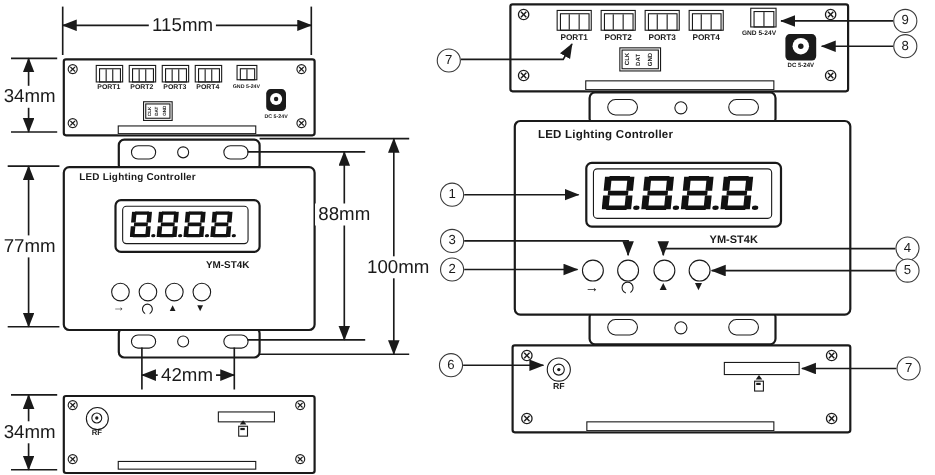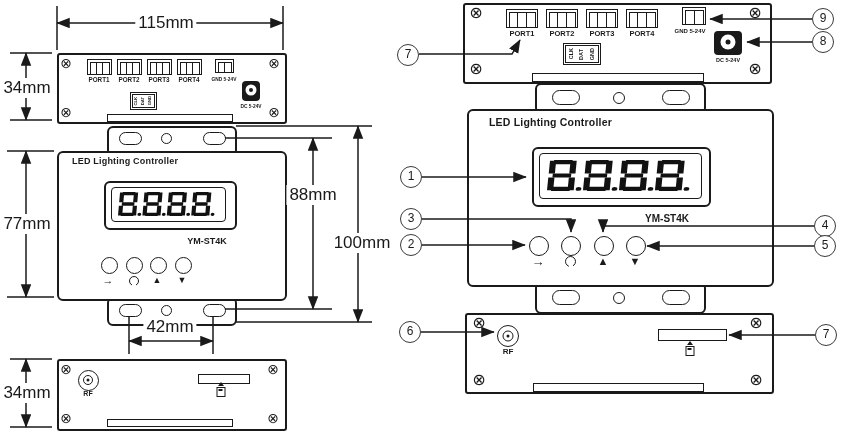--- a/index.html
+++ b/index.html
@@ -236,21 +236,21 @@
       <span class="tri"></span>
       <span class="card"></span>
     </div>
   <div class="plate" style="left:107px;top:419px;width:124px;height:6px"></div>
 
   <span class="dim" style="left:166px;top:23px">115mm</span>
   <span class="dim" style="left:27px;top:88px">34mm</span>
   <span class="dim" style="left:27px;top:224px">77mm</span>
   <span class="dim" style="left:313px;top:195px">88mm</span>
   <span class="dim" style="left:362px;top:243px">100mm</span>
-  <span class="dim" style="left:170px;top:327px">42mm</span>
+  <span class="dim" style="left:170px;top:341px">42mm</span>
   <span class="dim" style="left:27px;top:393px">34mm</span>
 
   <div class="vbox" style="left:463px;top:3px;width:305px;height:77px">
     <span class="vh">8.8.8.8.</span>
   </div>
   <span class="screw lg" style="left:476px;top:13px">⊗</span>
   <span class="screw lg" style="left:755px;top:13px">⊗</span>
   <span class="screw lg" style="left:476px;top:69px">⊗</span>
   <span class="screw lg" style="left:755px;top:69px">⊗</span>
   <div class="plate" style="left:532px;top:73px;width:170px;height:7px"></div>

